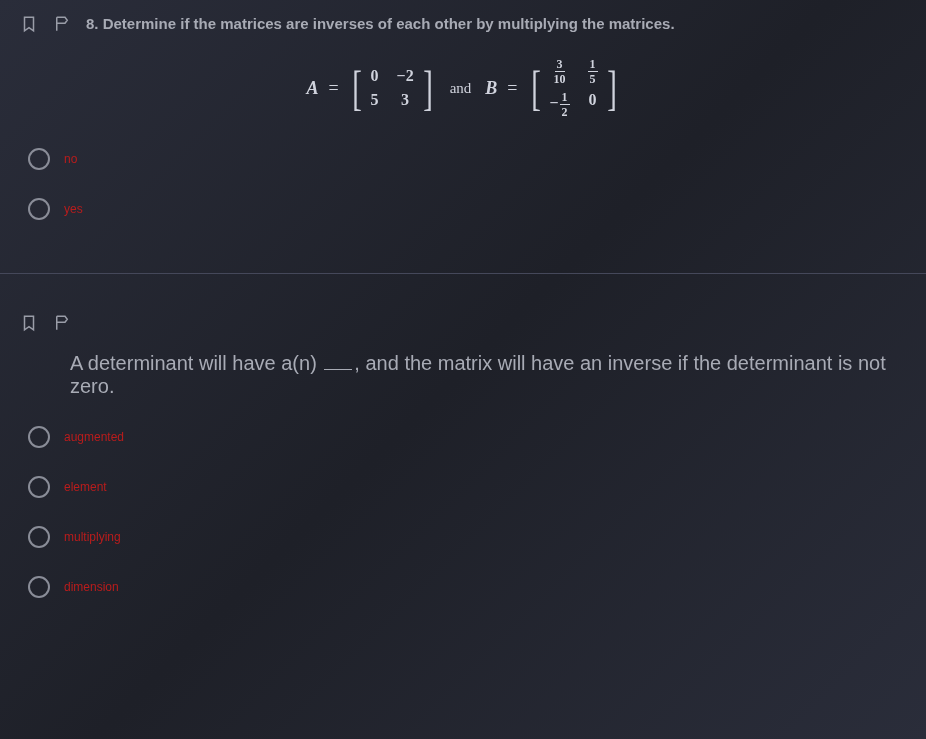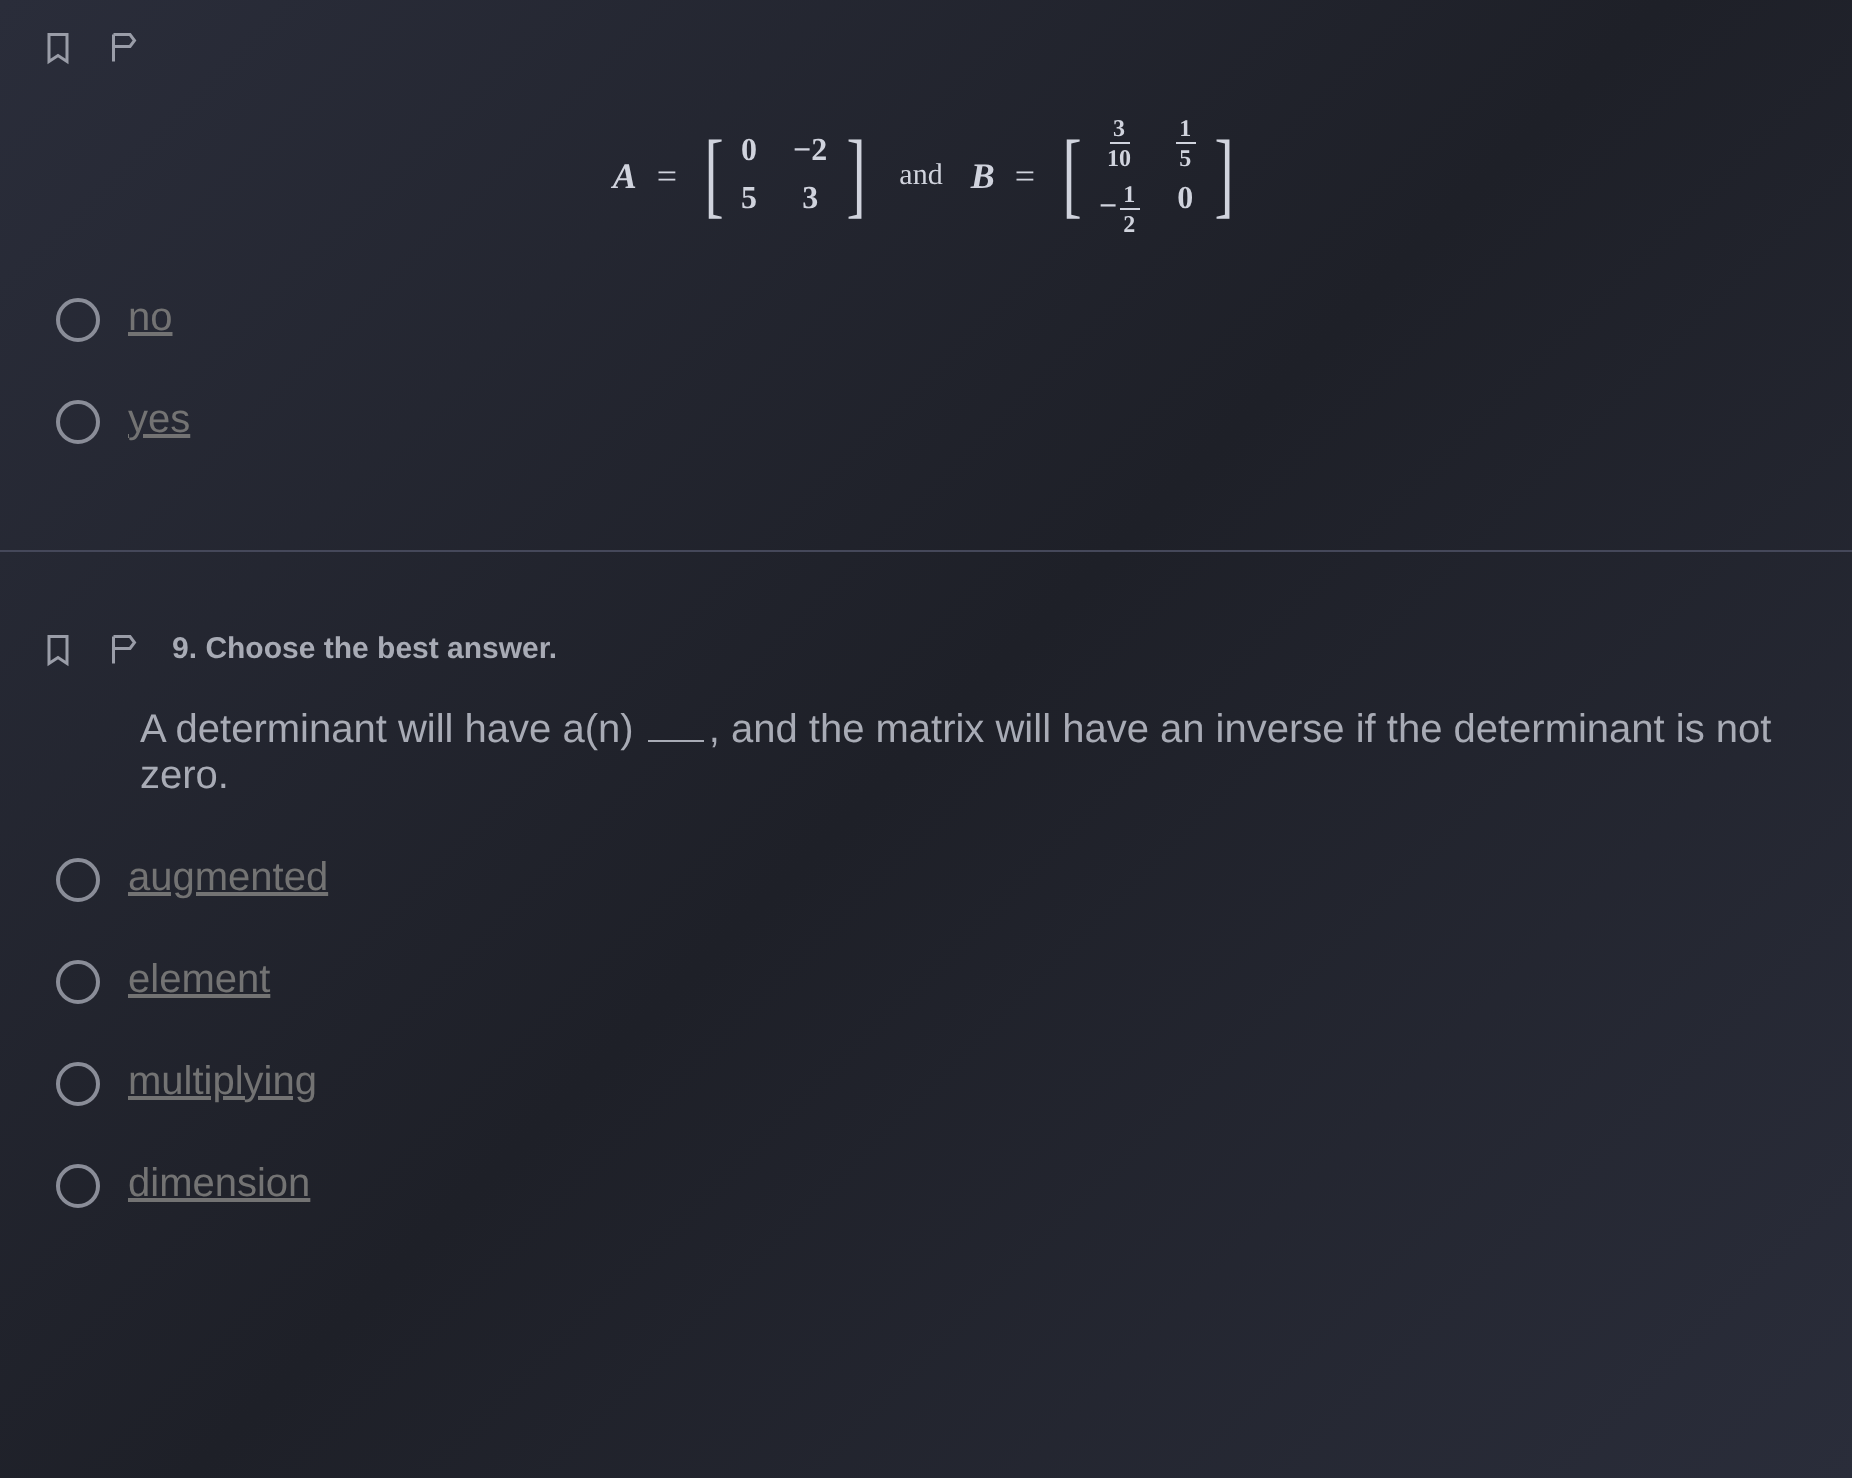--- a/index.html
+++ b/index.html
@@ -93,23 +93,22 @@
     cursor: pointer;
   }
   .radio {
     width: 22px;
     height: 22px;
     border: 2.5px solid #8a8d98;
     border-radius: 50%;
     flex-shrink: 0;
   }
   .option-label {
-    font-size: 20px;
-    color: #737373;
-    text-decoration: underline;
+    font-size: 12px;
+    color: #b91c1c;
   }
   .divider {
     height: 1px;
     background: #45485a;
     margin: 10px 0 25px 0;
   }
   .sub-text {
     margin-left: 50px;
     margin-top: 18px;
     margin-bottom: 28px;
@@ -132,20 +131,23 @@
     <span class="icon-box">
       <svg viewBox="0 0 24 24">
           <path d="M6 3h12v18l-6-4-6 4V3z"></path>
         </svg>
     </span>
     <span class="icon-box">
       <svg viewBox="0 0 24 24">
           <path d="M5 3h11l3 4-3 4H5"></path>
           <path d="M5 3v18"></path>
         </svg>
+    </span>
+    <span class="question-text">
+      <span>8.</span> <span>Determine if the matrices are inverses of each other by multiplying the matrices.</span>
     </span>
   </div>
 
   <div class="math-display">
     <span class="var">A</span>
     <span class="eq">=</span>
     <span class="bracket-l">[</span>
     <span class="matrix">
       <span>0</span>
       <span>−2</span>
@@ -195,23 +197,20 @@
       <svg viewBox="0 0 24 24">
           <path d="M6 3h12v18l-6-4-6 4V3z"></path>
         </svg>
     </span>
     <span class="icon-box">
       <svg viewBox="0 0 24 24">
           <path d="M5 3h11l3 4-3 4H5"></path>
           <path d="M5 3v18"></path>
         </svg>
     </span>
-    <span class="question-text">
-      <span>9.</span> <span>Choose the best answer.</span>
-    </span>
   </div>
 
   <div class="sub-text">
     <span>A determinant will have a(n) </span><span class="blank"></span><span>, and the matrix will have an inverse if the determinant is not zero.</span>
   </div>
 
   <div class="options">
     <div class="option">
       <span class="radio"></span>
       <span class="option-label">augmented</span>

